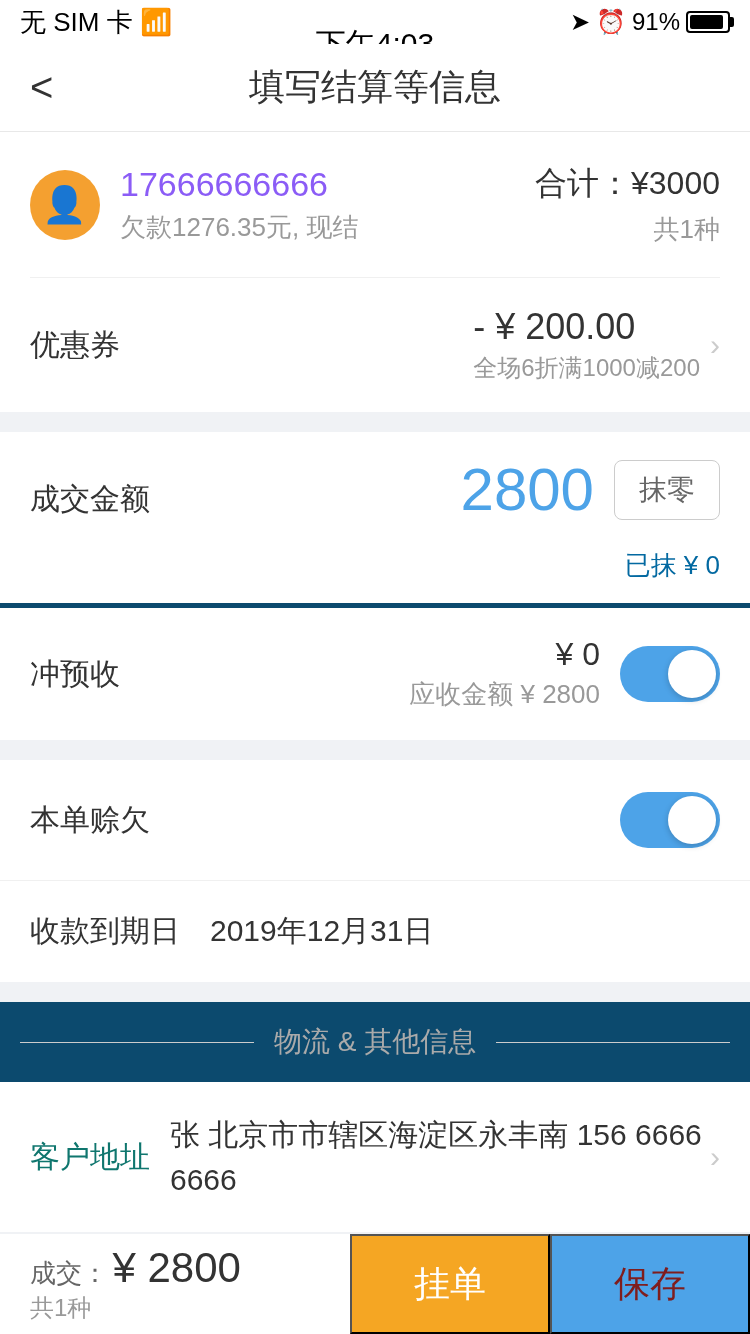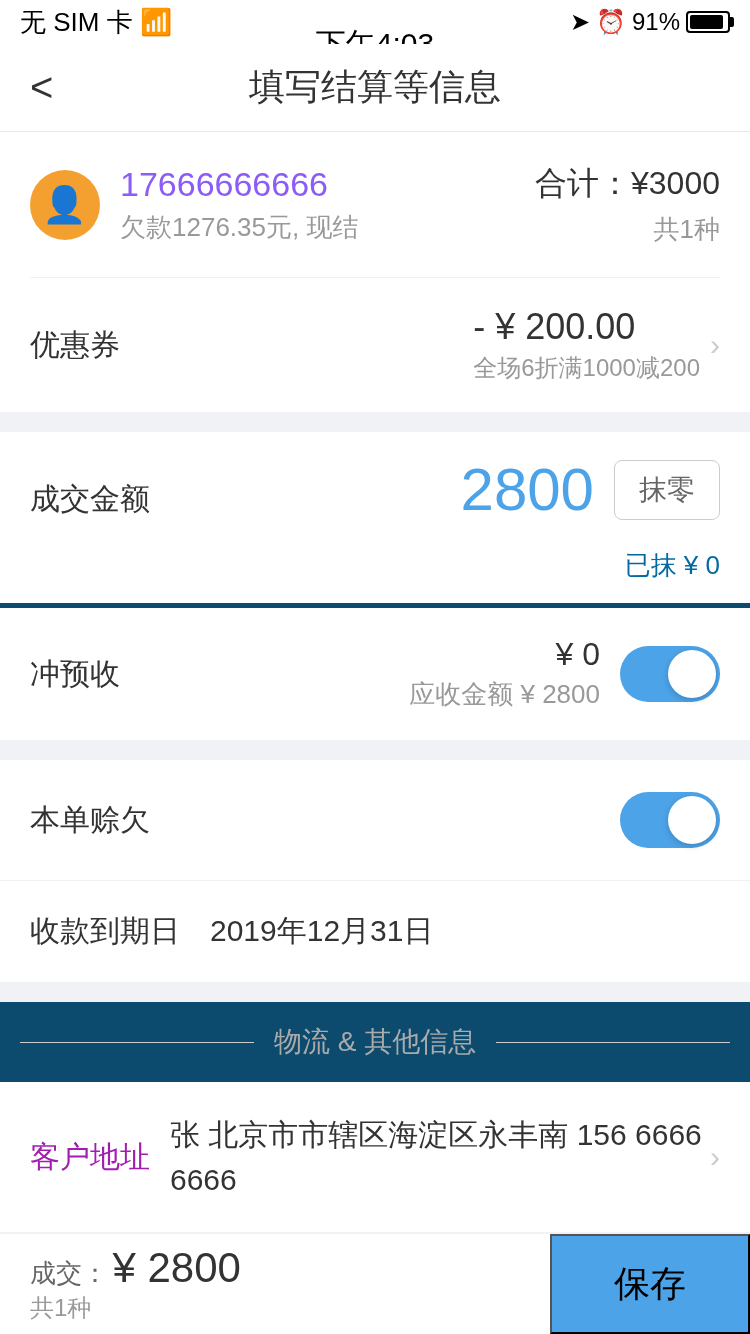--- a/index.html
+++ b/index.html
@@ -346,21 +346,21 @@
       margin-top: 0;
     }
     .address-row {
       display: flex;
       align-items: center;
       justify-content: space-between;
       padding: 30px 30px;
     }
     .address-label {
       font-size: 30px;
-      color: #a21caf;
+      color: #0f766e;
       flex-shrink: 0;
       margin-right: 20px;
     }
     .address-value {
       font-size: 30px;
       color: #333;
       flex: 1;
       line-height: 1.5;
     }
 
@@ -410,21 +410,21 @@
       cursor: pointer;
     }
     .btn-save {
       width: 200px;
       height: 100px;
       background: #4da3e8;
       display: flex;
       align-items: center;
       justify-content: center;
       font-size: 36px;
-      color: #000000;
+      color: #7f1d1d;
       cursor: pointer;
     }
   </style>
 </head>
 <body>
 
 <div class="status-bar">
   <div class="status-left">
     <span>无 SIM 卡</span>
     <span class="wifi-icon">📶</span>
@@ -532,14 +532,15 @@
 </div>
 
 <div class="bottom-bar">
   <div class="bottom-info">
     <div>
       <span class="bottom-deal-label">成交：</span>
       <span class="bottom-deal-amount">¥ 2800</span>
     </div>
     <div class="bottom-count">共1种</div>
   </div>
+  <button class="btn-pending">挂单</button>
   <button class="btn-save">保存</button>
 </div>
 
 </body></html>

